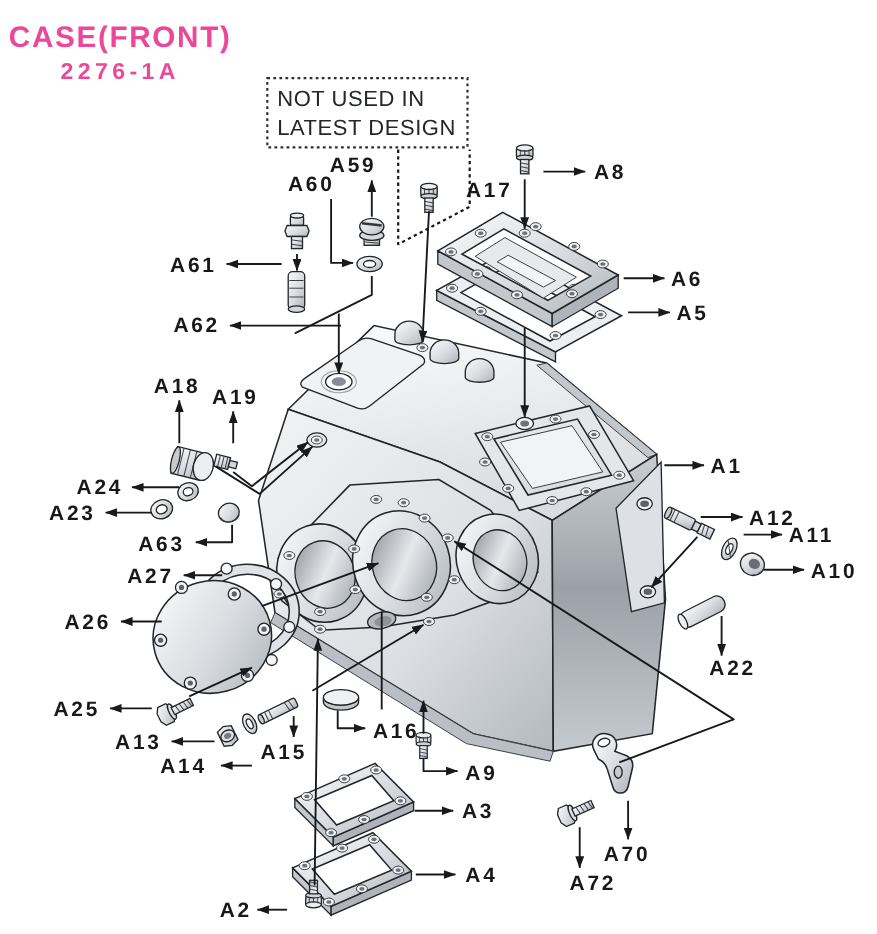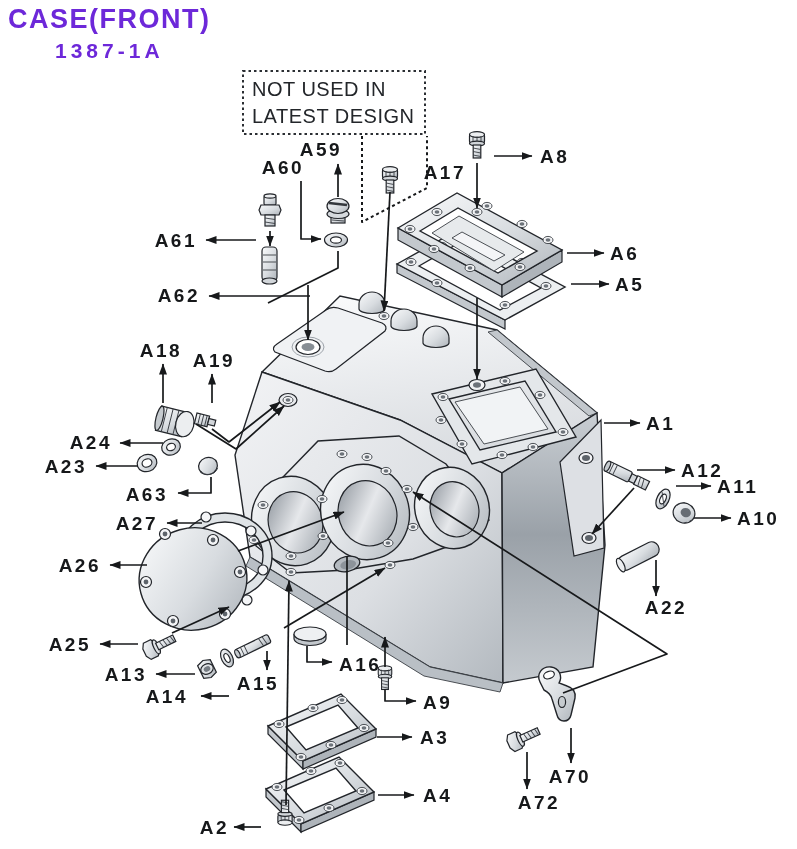--- a/index.html
+++ b/index.html
@@ -1,37 +1,37 @@
 <!DOCTYPE html>
 <html><head>
 <meta charset="utf-8">
 <style>
   html,body{margin:0;padding:0;background:#ffffff;}
   .stage{position:relative;width:797px;height:849px;background:#ffffff;overflow:hidden;
          font-family:"Liberation Sans", sans-serif;}
-  .titleblock{position:absolute;left:8px;top:4px;color:#6d28d9;}
+  .titleblock{position:absolute;left:8px;top:19px;color:#ec4899;}
   .title{font-size:27px;font-weight:bold;letter-spacing:1.5px;}
   .subtitle{font-size:21px;font-weight:bold;letter-spacing:4px;margin-left:47px;margin-top:4px;}
   svg{position:absolute;left:0;top:0;}
   .leader{fill:none;stroke:#17191b;stroke-width:1.7;stroke-linejoin:round;stroke-linecap:butt;}
   .leader.dashed{stroke-dasharray:3 3;stroke-width:2;}
   .part-label{font-family:"Liberation Sans", sans-serif;font-weight:bold;font-size:19px;
               letter-spacing:2.5px;fill:#16181a;}
   .note-text{font-family:"Liberation Sans", sans-serif;font-size:20px;fill:#23262a;letter-spacing:0.5px;}
   .ol{stroke:#22252a;stroke-width:1.2;}
   .ol14{stroke:#22252a;stroke-width:1.4;}
   .thin{stroke:#3a3e44;stroke-width:0.9;}
 </style>
 </head>
 <body>
 
 <div class="stage">
   <div class="titleblock">
     <div class="title">CASE(FRONT)</div>
-    <div class="subtitle">1387-1A</div>
+    <div class="subtitle">2276-1A</div>
   </div>
 
   <svg id="dwg" width="797" height="849" viewBox="0 0 797 849">
     <defs>
       <linearGradient id="gMetal" x1="0" y1="0" x2="1" y2="1">
         <stop offset="0" stop-color="#fafbfc"></stop>
           <stop offset="0.55" stop-color="#d8dce0"></stop>
           <stop offset="1" stop-color="#aeb4ba"></stop>
       </linearGradient>
       <linearGradient id="gFace" x1="0" y1="0" x2="1" y2="1">

